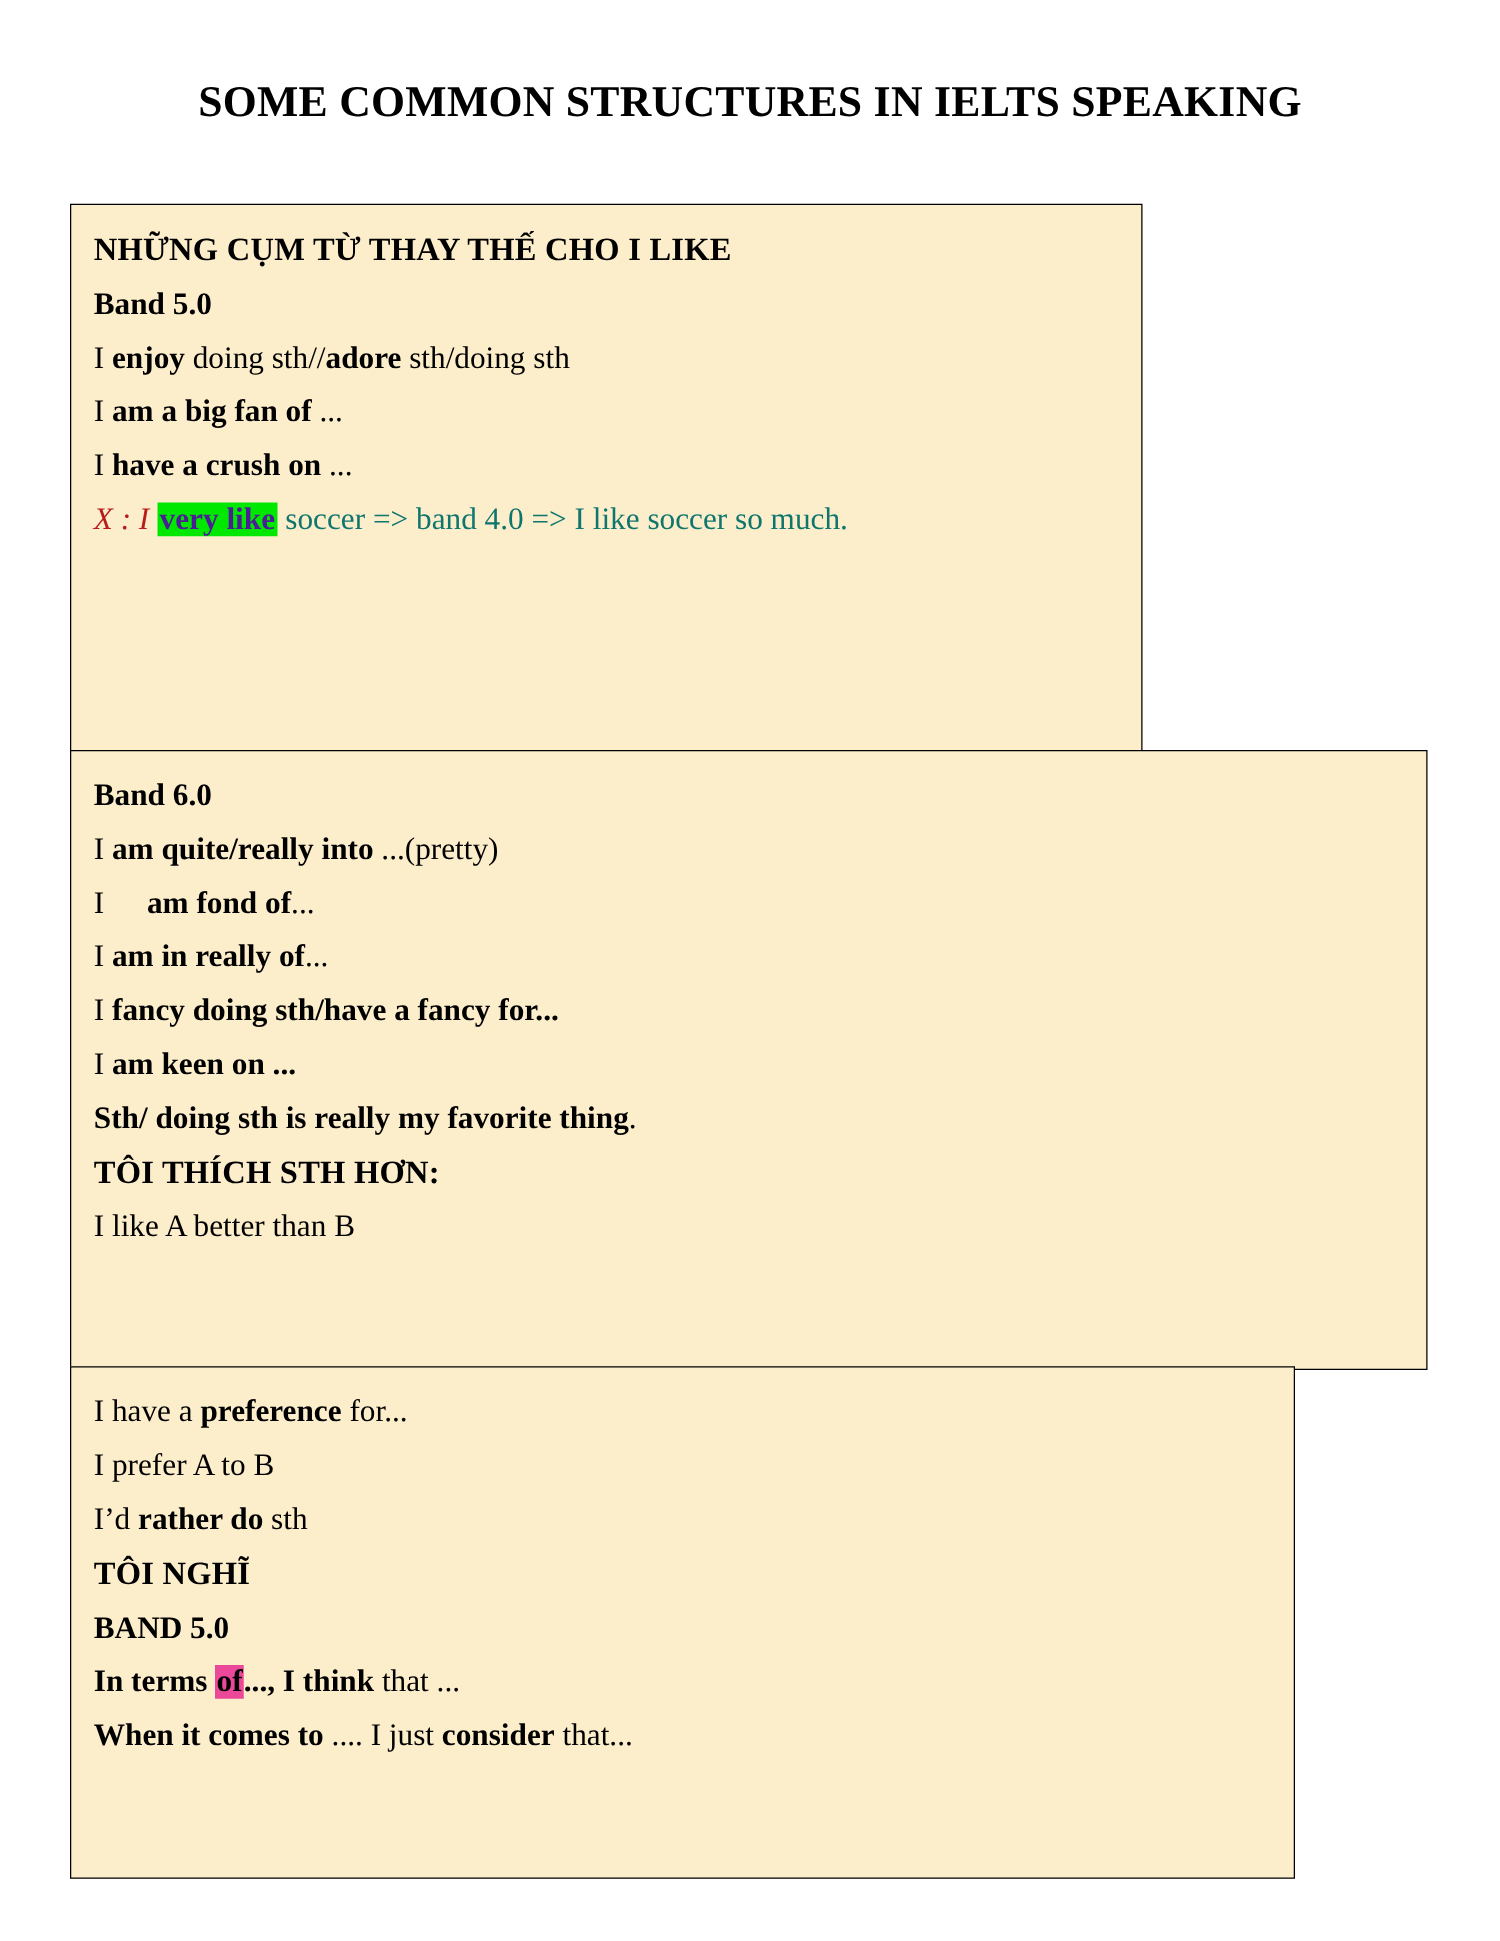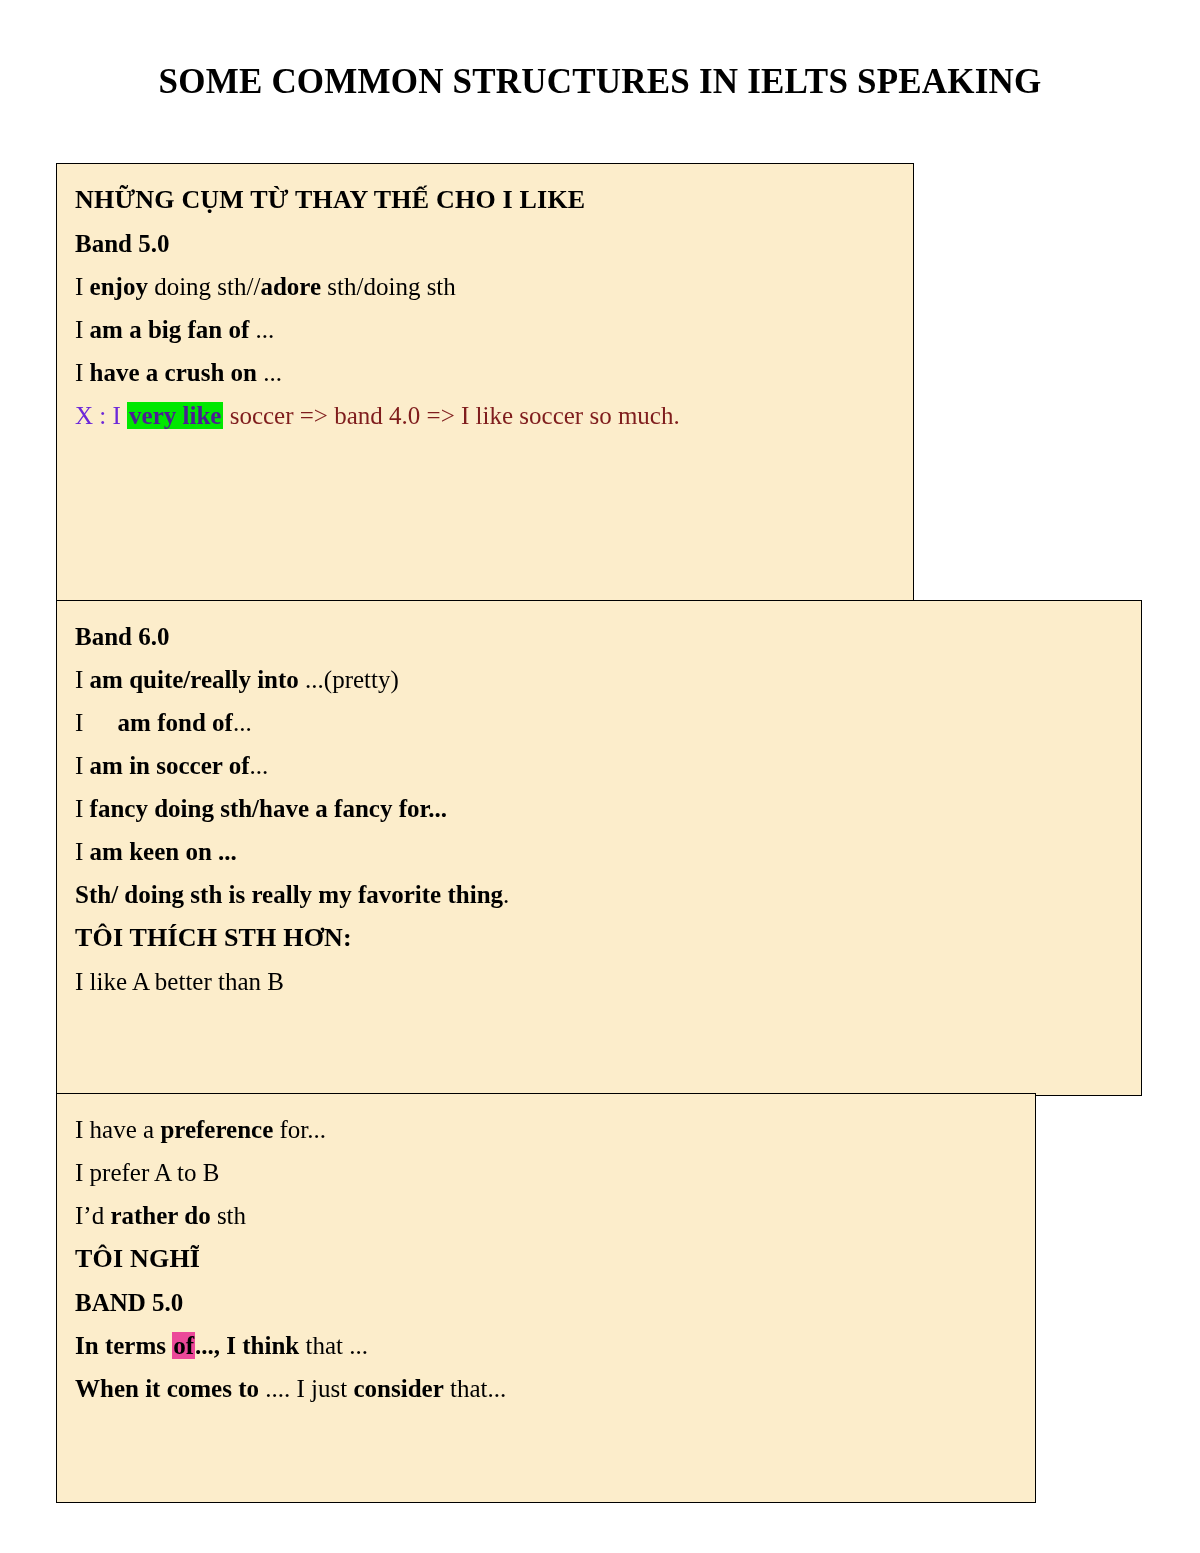--- a/index.html
+++ b/index.html
@@ -64,28 +64,28 @@
 <div class="page">
 
   <div class="doc-title">SOME COMMON STRUCTURES IN IELTS SPEAKING</div>
 
   <div class="box box1">
     <div class="line heading-vn b">NHỮNG CỤM TỪ THAY THẾ CHO I LIKE</div>
     <div class="line b">Band 5.0</div>
     <div class="line"><span style="font-weight: normal;">I </span><span style="font-weight: bold;">enjoy</span><span style="font-weight: normal;"> doing sth//</span><span style="font-weight: bold;">adore</span><span style="font-weight: normal;"> sth/doing sth</span></div>
     <div class="line"><span style="font-weight: normal;">I </span><span style="font-weight: bold;">am a big fan of</span><span style="font-weight: normal;"> ...</span></div>
     <div class="line"><span style="font-weight: normal;">I </span><span style="font-weight: bold;">have a crush on</span><span style="font-weight: normal;"> ...</span></div>
-    <div class="line"><span style="font-weight: normal; color: #6d28d9;">X : I </span><span class="hl-green" style="font-weight: bold; color: #4c1d95;">very like</span><span style="font-weight: normal; color: #7f1d1d;"> soccer =&gt; band 4.0 =&gt; I like soccer so much.</span></div>
+    <div class="line"><span style="font-weight: normal; color: #b91c1c; font-style: italic;">X : I </span><span class="hl-green" style="font-weight: bold; color: #4c1d95;">very like</span><span style="font-weight: normal; color: #0f766e;"> soccer =&gt; band 4.0 =&gt; I like soccer so much.</span></div>
   </div>
 
   <div class="box box2">
     <div class="line b">Band 6.0</div>
     <div class="line"><span style="font-weight: normal;">I </span><span style="font-weight: bold;">am quite/really into</span><span style="font-weight: normal;"> ...(pretty)</span></div>
     <div class="line"><span style="font-weight: normal;">I </span><span style="font-weight: bold; margin-left: 28px;">am fond of</span><span style="font-weight: normal;">...</span></div>
-    <div class="line"><span style="font-weight: normal;">I </span><span style="font-weight: bold;">am in soccer of</span><span style="font-weight: normal;">...</span></div>
+    <div class="line"><span style="font-weight: normal;">I </span><span style="font-weight: bold;">am in really of</span><span style="font-weight: normal;">...</span></div>
     <div class="line"><span style="font-weight: normal;">I </span><span style="font-weight: bold;">fancy doing sth/have a fancy for...</span></div>
     <div class="line"><span style="font-weight: normal;">I </span><span style="font-weight: bold;">am keen on ...</span></div>
     <div class="line"><span style="font-weight: bold;">Sth/ doing sth </span><span style="font-weight: bold;">is really my favorite thing</span><span style="font-weight: normal;">.</span></div>
     <div class="line heading-vn b">TÔI THÍCH STH HƠN:</div>
     <div class="line">I like A better than B</div>
   </div>
 
   <div class="box box3">
     <div class="line"><span style="font-weight: normal;">I have a </span><span style="font-weight: bold; margin-top: 32px;">preference</span><span style="font-weight: normal;"> for...</span></div>
     <div class="line">I prefer A to B</div>

